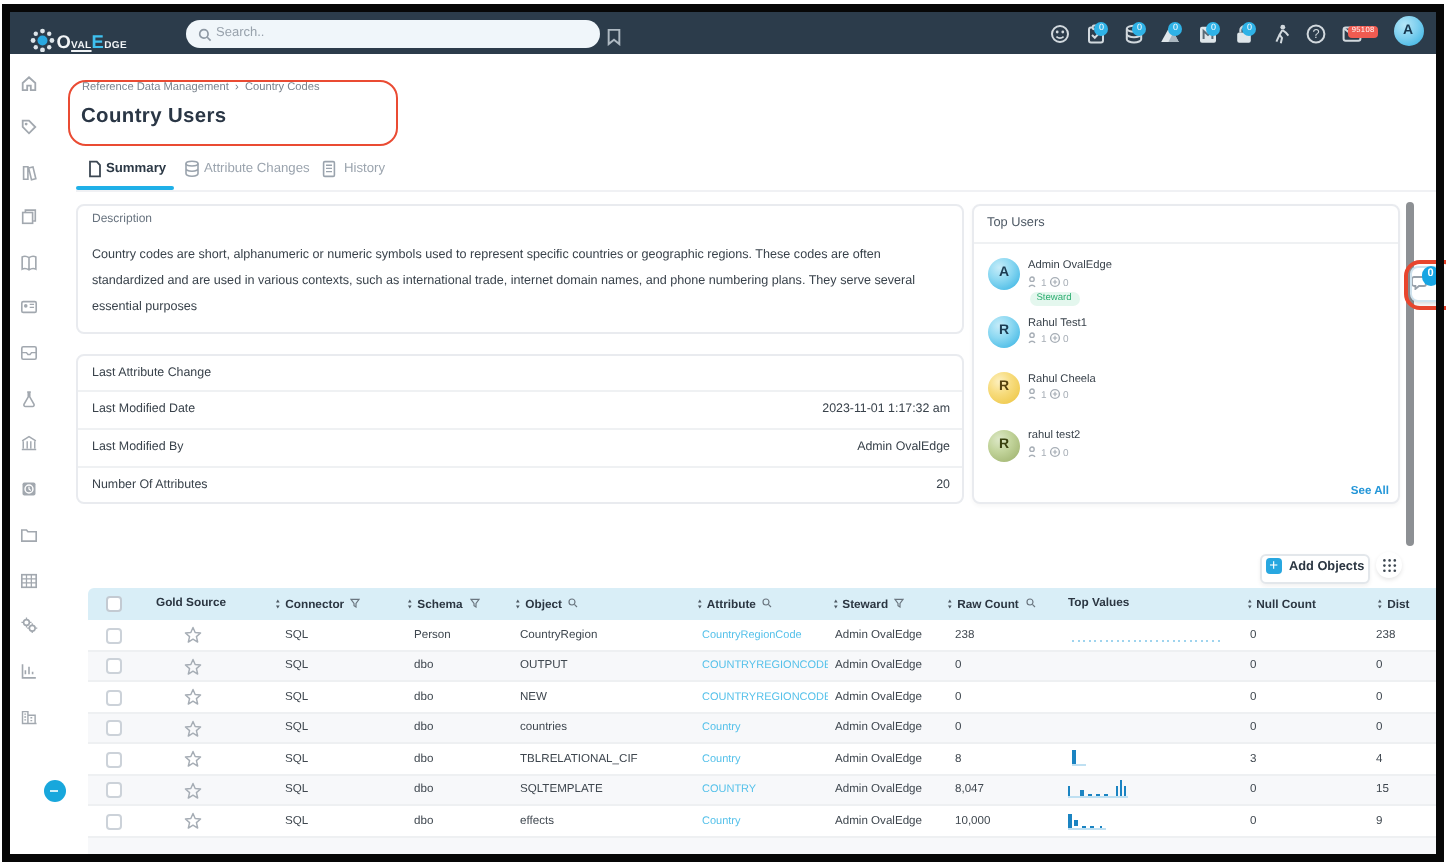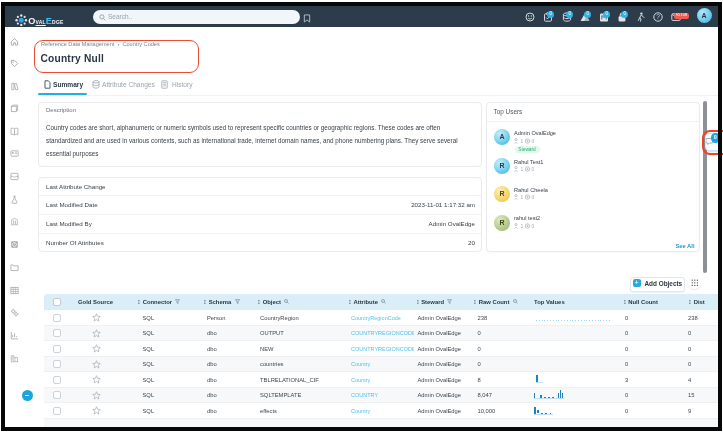--- a/index.html
+++ b/index.html
@@ -134,21 +134,21 @@
   </svg>
 <svg class="a" style="left:9.5px;top:330.5px" width="9" height="9" viewBox="0 0 10 10">
     <path d="M1.4 1.2 V8.8 H8.8 M3 6.8 V4.6 M5 6.8 V2.6 M7 6.8 V5.4" fill="none" stroke="#a2a8af" stroke-width=".9"></path>
   </svg>
 <svg class="a" style="left:9.5px;top:353.5px" width="9" height="9" viewBox="0 0 10 10">
     <path d="M1.4 8.6 V2 h3 v6.6 M4.4 4 h4 v4.6 M1 8.6 h8.2 M2.4 3.4 h1 M2.4 5 h1 M2.4 6.6 h1 M5.8 5.4 h1 M5.8 7 h1" fill="none" stroke="#a2a8af" stroke-width=".8"></path>
   </svg>
 <div class="a" style="left:21.5px;top:390px;width:11px;height:11px;border-radius:50%;background:#18a7dc;z-index:8;"></div>
 <div class="a" style="left:25.2px;top:394.9px;width:3.6px;height:1.2px;background:#cfeef8;z-index:9;"></div>
 <div class="a ell" style="left:41px;top:41.3px;font-size:5.6px;color:#7b848e;">Reference Data Management &nbsp;›&nbsp; Country Codes</div>
-<div class="a ell" style="left:40.5px;top:52.5px;font-size:10.2px;font-weight:bold;color:#2a3645;letter-spacing:.2px;">Country Null</div>
+<div class="a ell" style="left:40.5px;top:52.5px;font-size:10.2px;font-weight:bold;color:#2a3645;letter-spacing:.2px;">Country Users</div>
 <div class="a" style="left:34px;top:39.5px;width:163px;height:31px;border:1.8px solid #ea4b33;border-radius:9px;z-index:20;"></div>
 <div class="a" style="left:38px;top:95px;width:680px;height:1px;background:#f0f1f4;"></div>
 <svg class="a" style="left:43.5px;top:79.5px" width="7" height="9" viewBox="0 0 7 9">
     <path d="M1 .8 h3.4 L6 2.6 V8.2 H1 Z" fill="none" stroke="#3c4753" stroke-width=".9"></path>
   </svg>
 <div class="a ell" style="left:53px;top:80.7px;font-size:6.6px;font-weight:bold;color:#2b3845;">Summary</div>
 <svg class="a" style="left:91.5px;top:79.5px" width="8" height="9" viewBox="0 0 8 9">
     <ellipse cx="4" cy="1.8" rx="3" ry="1.2" fill="none" stroke="#9aa3ad" stroke-width=".8"></ellipse>
     <path d="M1 1.8 v5 c0 .7 1.3 1.3 3 1.3 s3-.6 3-1.3 v-5 M1 4.3 c0 .7 1.3 1.3 3 1.3 s3-.6 3-1.3" fill="none" stroke="#9aa3ad" stroke-width=".8"></path>
   </svg>

